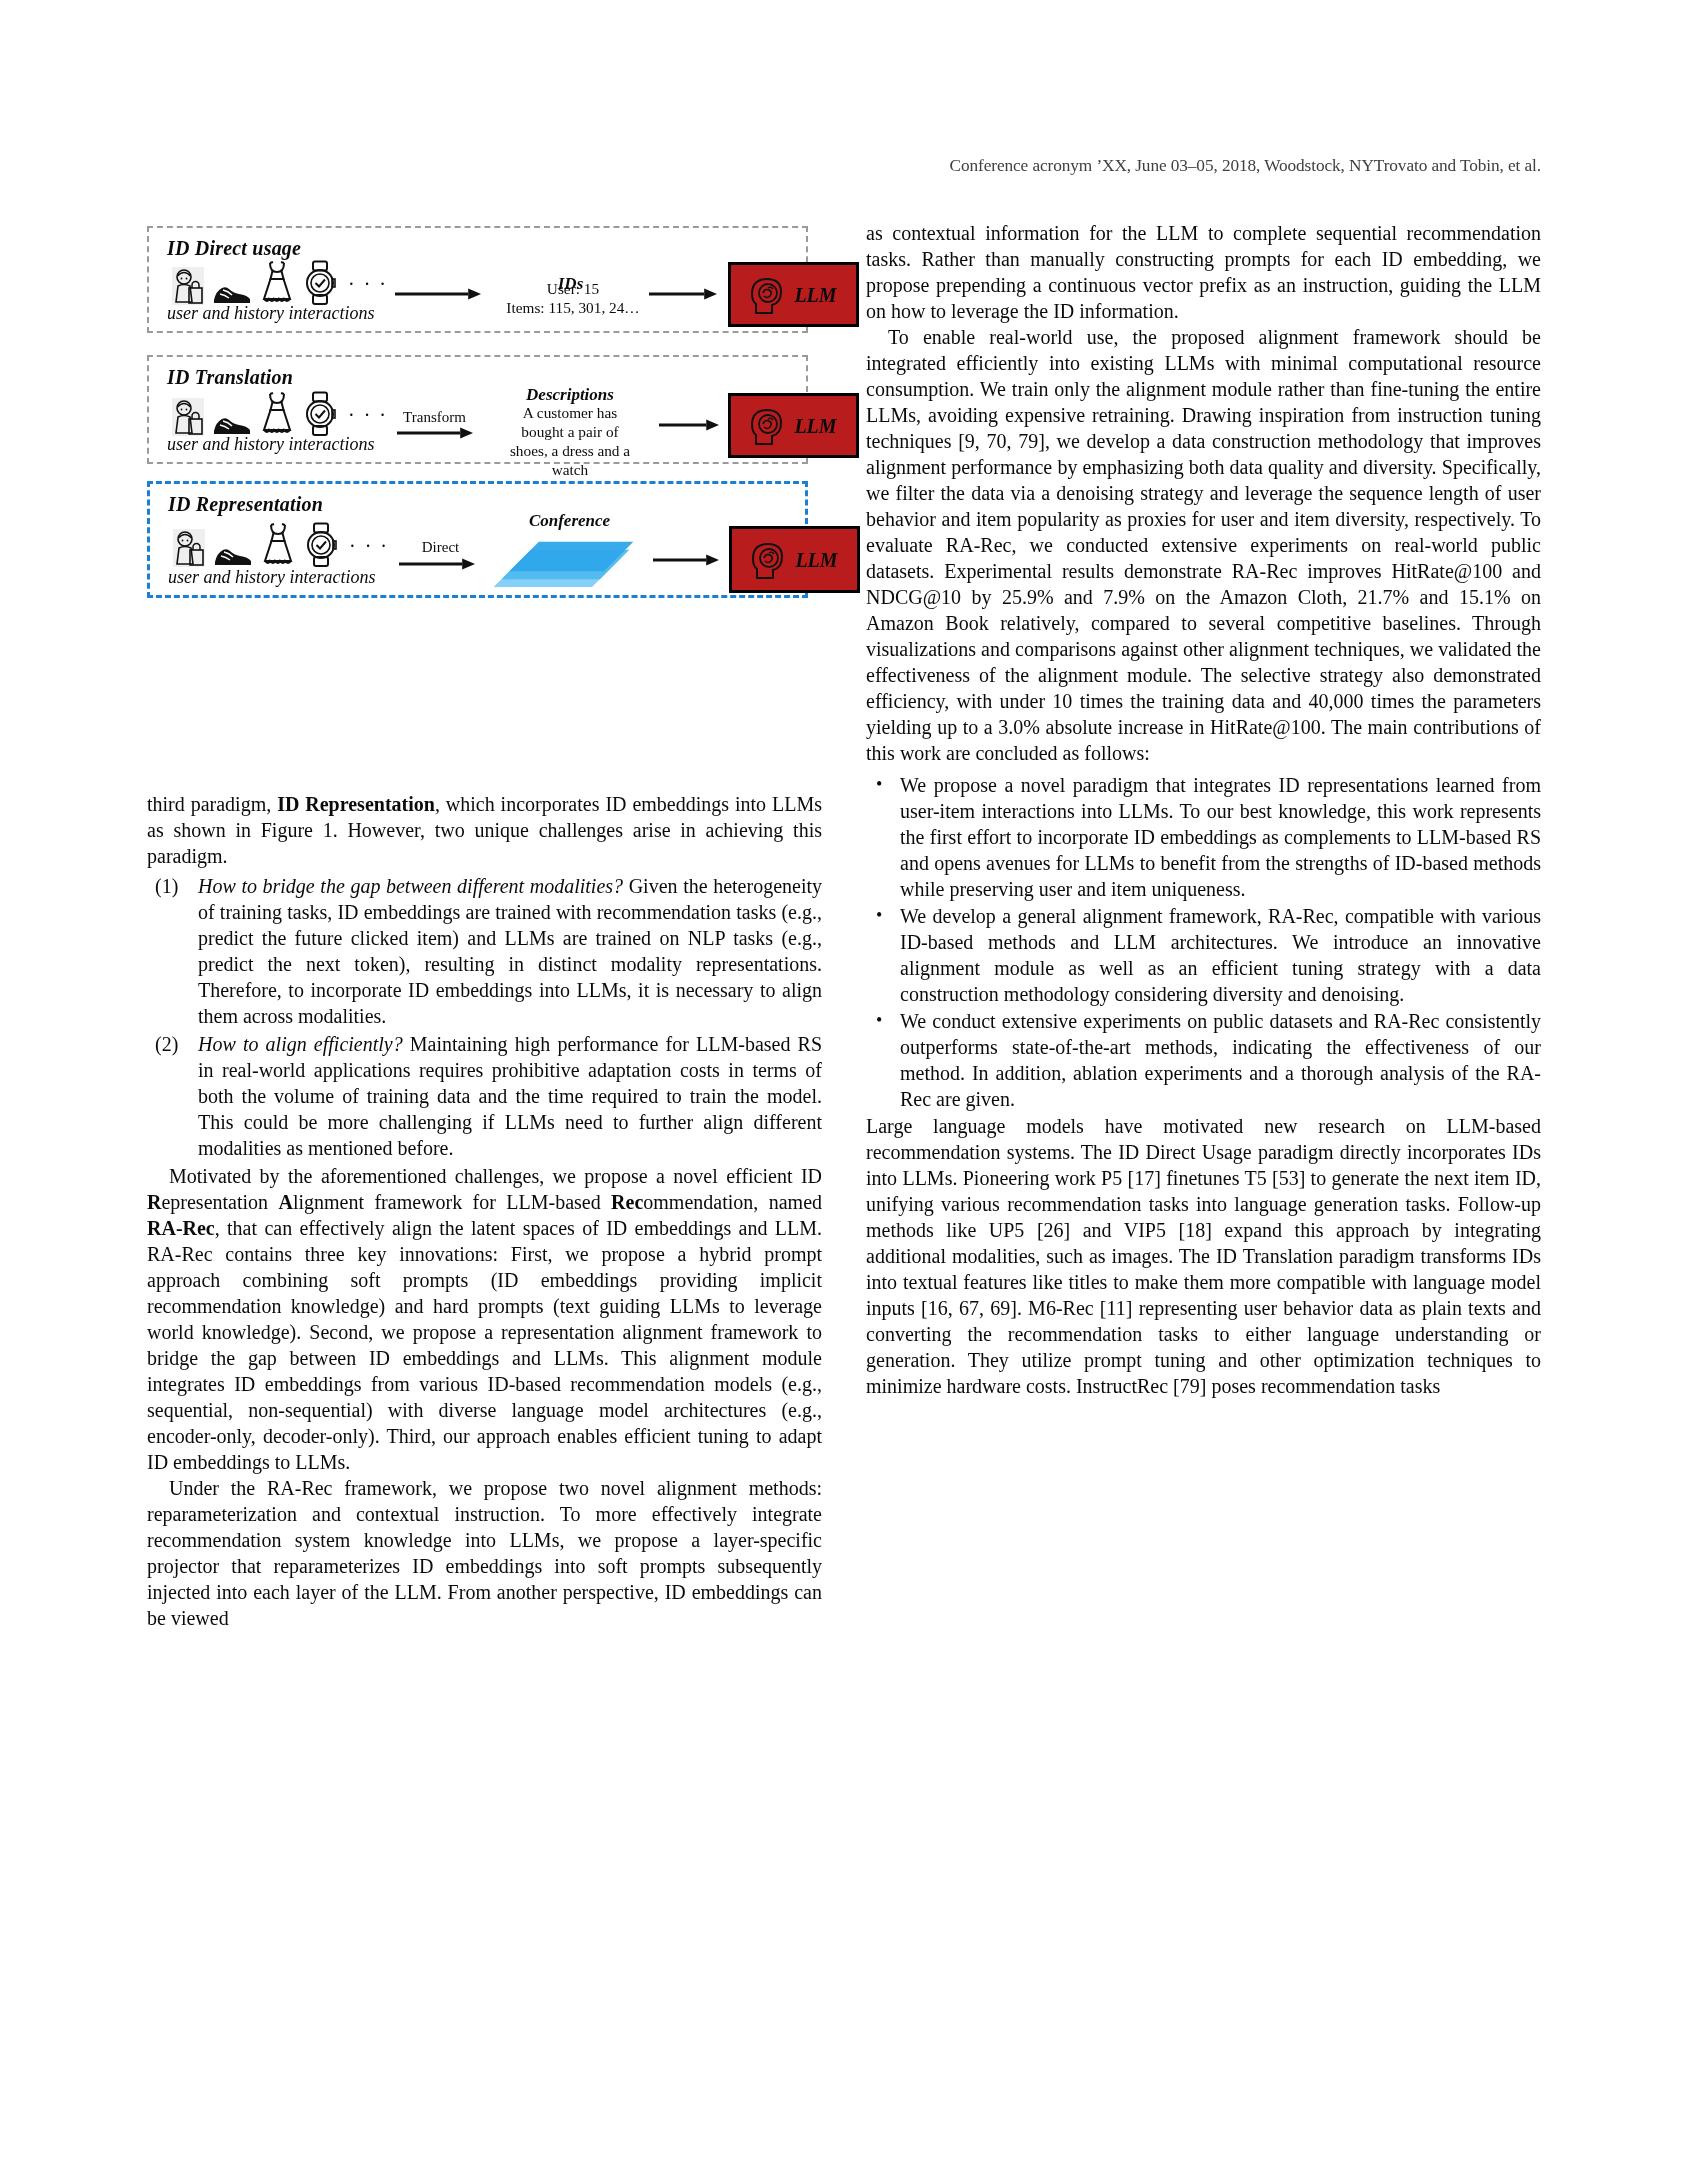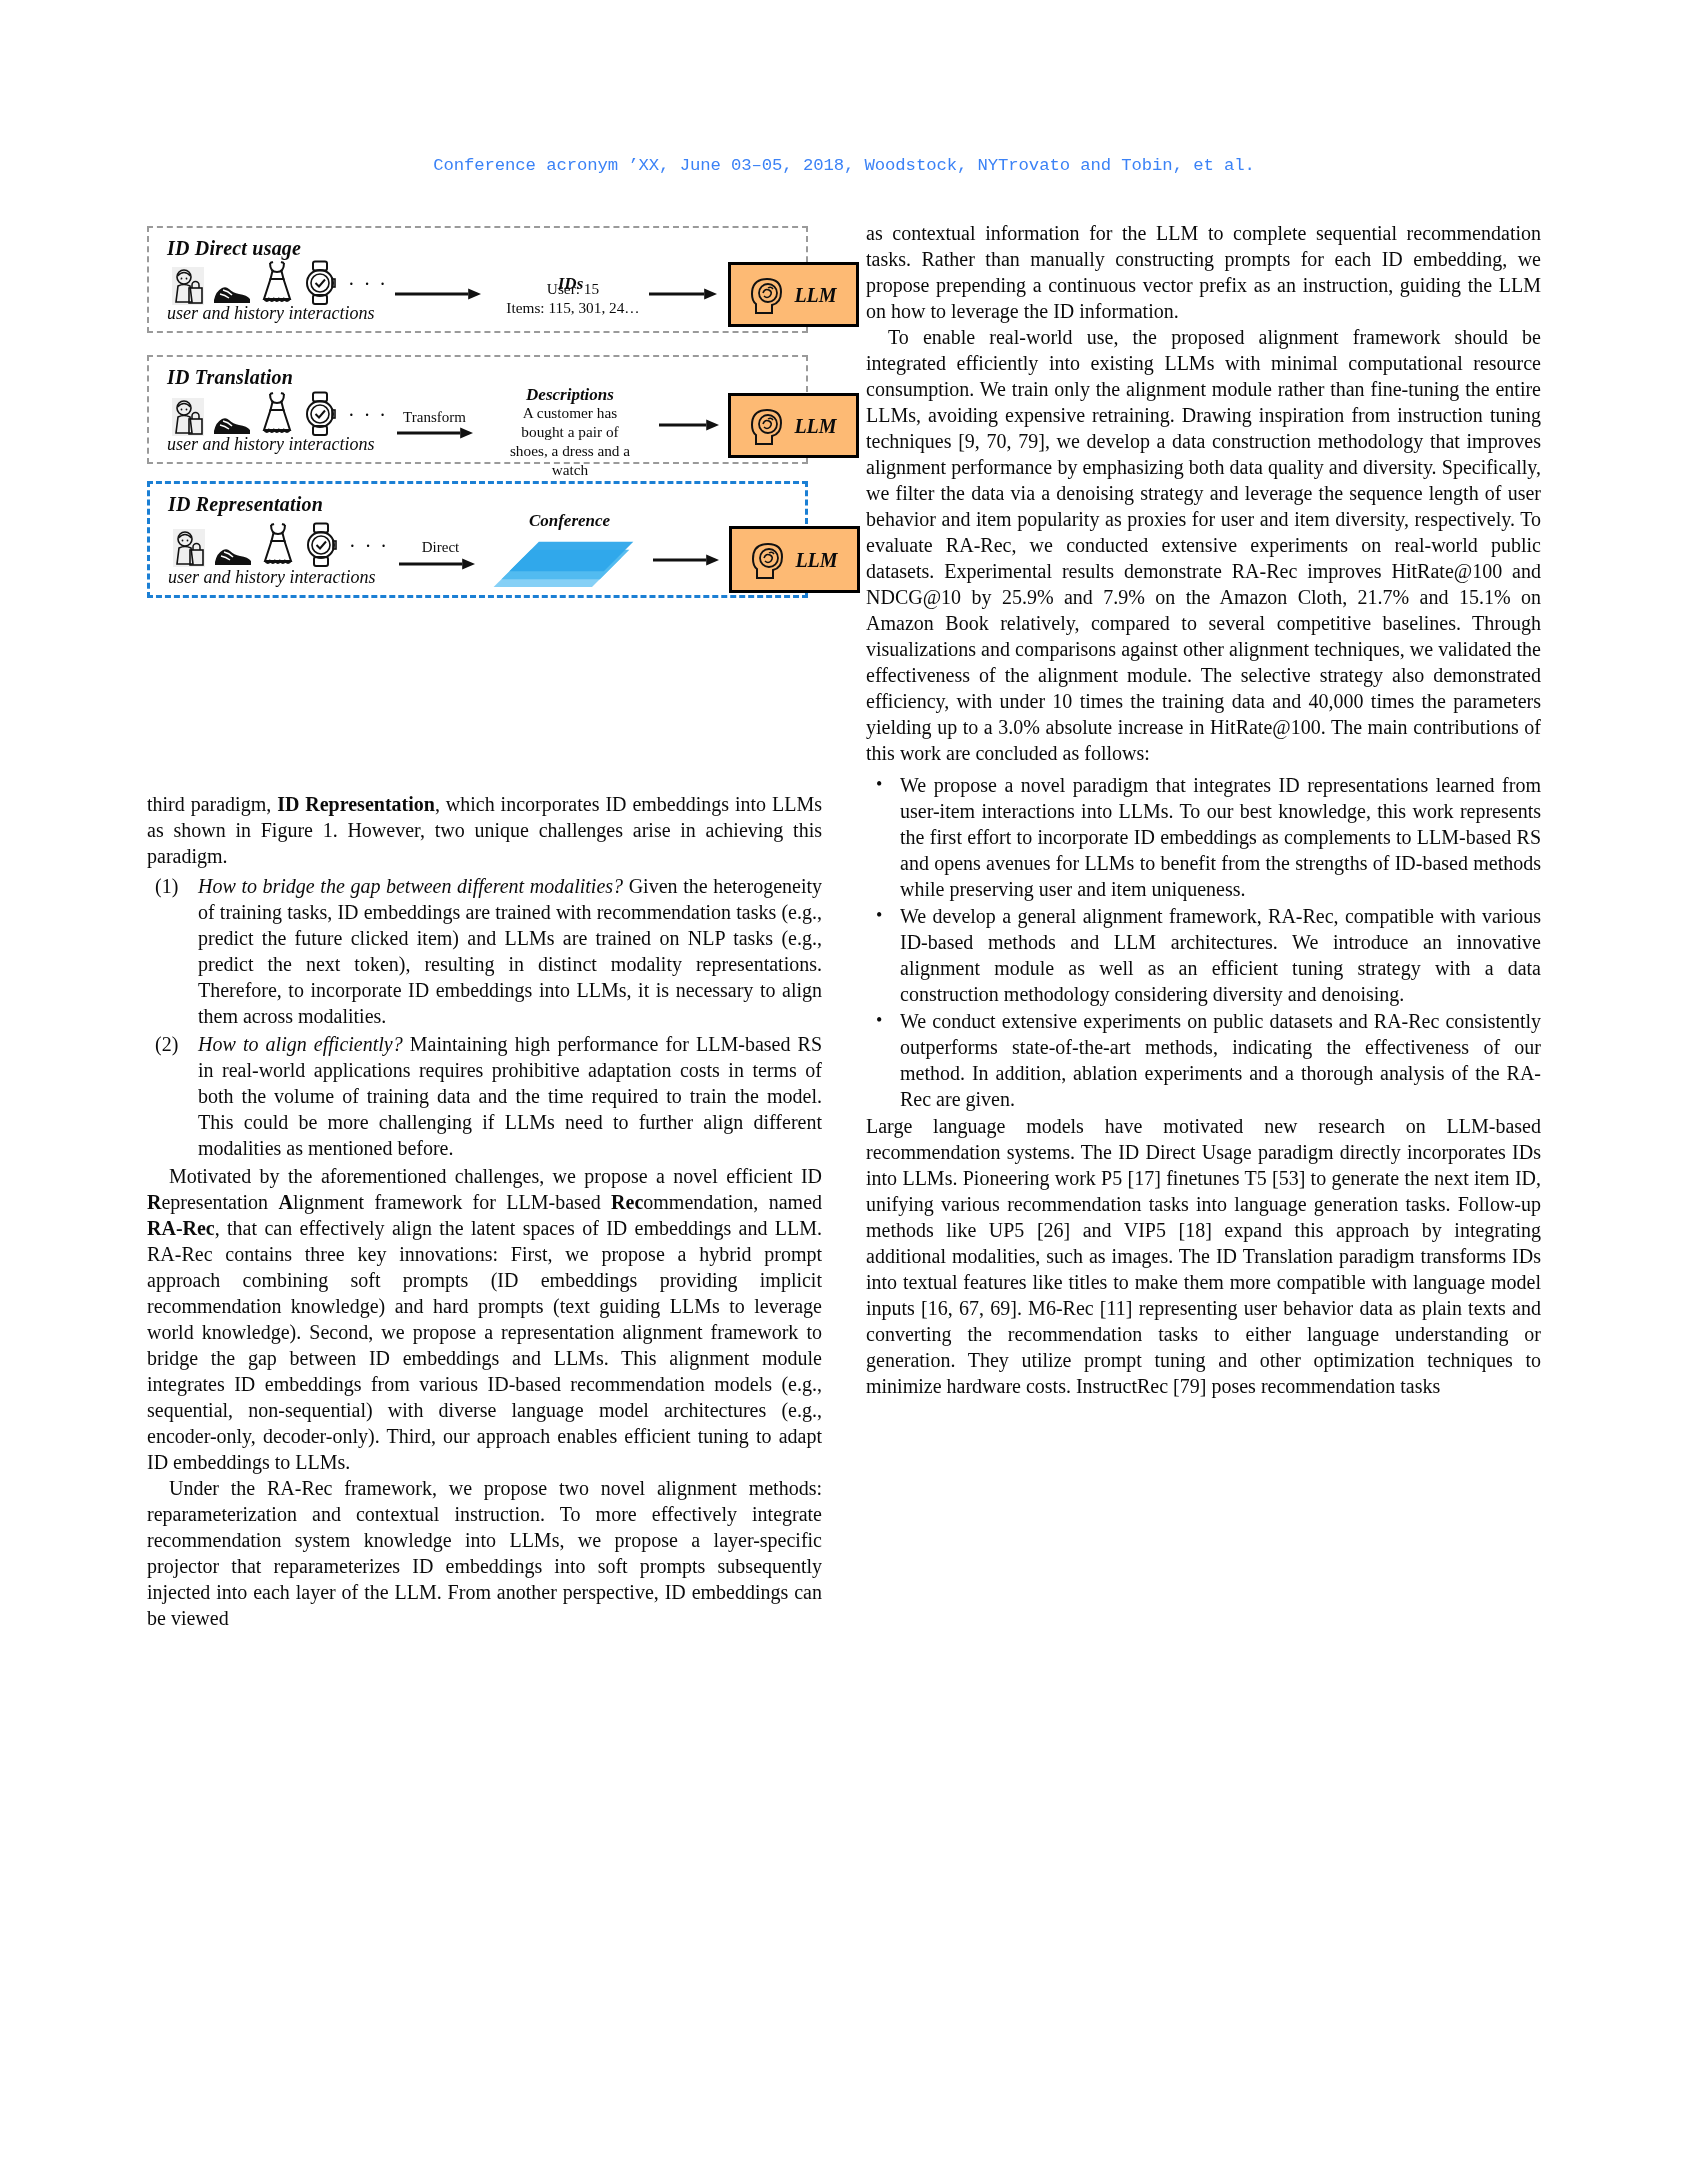--- a/index.html
+++ b/index.html
@@ -23,25 +23,25 @@
     background: #fff;
   }
 
   
   .runhead {
     position: absolute;
     top: 156px;
     left: 147px;
     width: 1394px;
     display: flex;
-    justify-content: center;
-    font-family: Liberation Mono, monospace;
+    justify-content: flex-end;
+    font-family: Liberation Serif, serif;
     font-size: 17.3px;
     letter-spacing: -0.1px;
-    color: #3b82f6;
+    color: #404040;
   }
 
   
   .col {
     position: absolute;
     top: 220px;
     width: 675px;
     font-size: 20px;
     line-height: 26px;
     text-align: justify;
@@ -130,21 +130,21 @@
     position: absolute;
     font-size: 15.3px;
     line-height: 19px;
     text-align: center;
   }
 
   
   .llmbox {
     position: absolute;
     border: 3px solid #000;
-    background: #fdba74;
+    background: #b91c1c;
     display: flex;
     align-items: center;
     justify-content: center;
     gap: 8px;
   }
   .llmbox .lbl {
     font-style: italic;
     font-weight: bold;
     font-size: 20px;
   }

